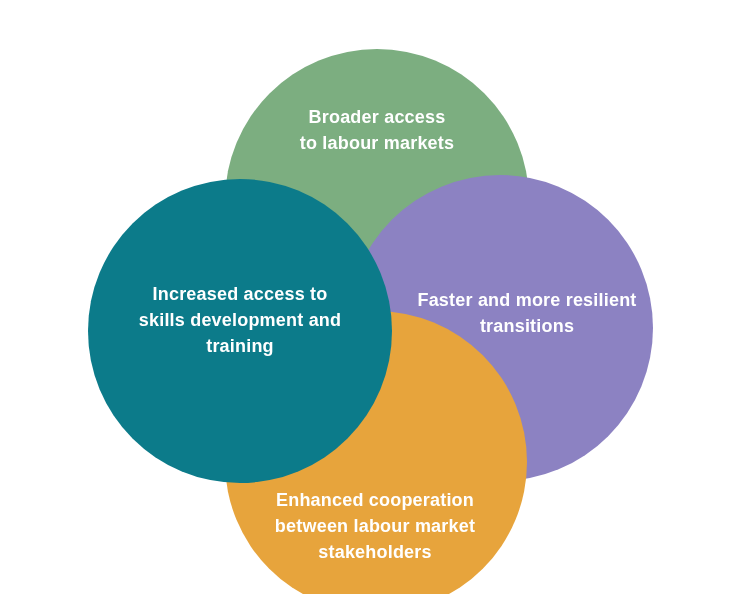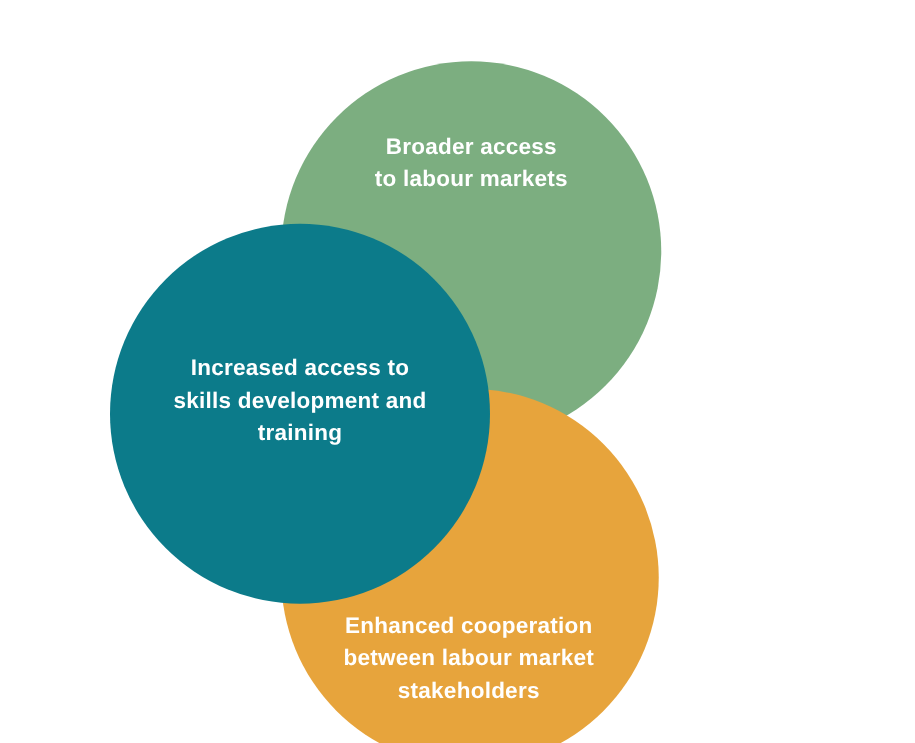--- a/index.html
+++ b/index.html
@@ -45,20 +45,24 @@
 </head>
 <body>
 
 <div class="canvas" style="background-color: rgb(255, 255, 255); margin-top: 38px;">
 
   <div class="circle c-green" style="background-color: rgb(124, 174, 128);">
     <div class="label">Broader access
 to labour markets</div>
   </div>
 
+  <div class="circle c-purple" style="background-color: rgb(140, 130, 194);">
+    <div class="label">Faster and more resilient
+transitions</div>
+  </div>
 
   <div class="circle c-orange" style="background-color: rgb(231, 164, 60);">
     <div class="label">Enhanced cooperation
 between labour market
 stakeholders</div>
   </div>
 
   <div class="circle c-teal" style="background-color: rgb(12, 123, 138);">
     <div class="label">Increased access to
 skills development and

